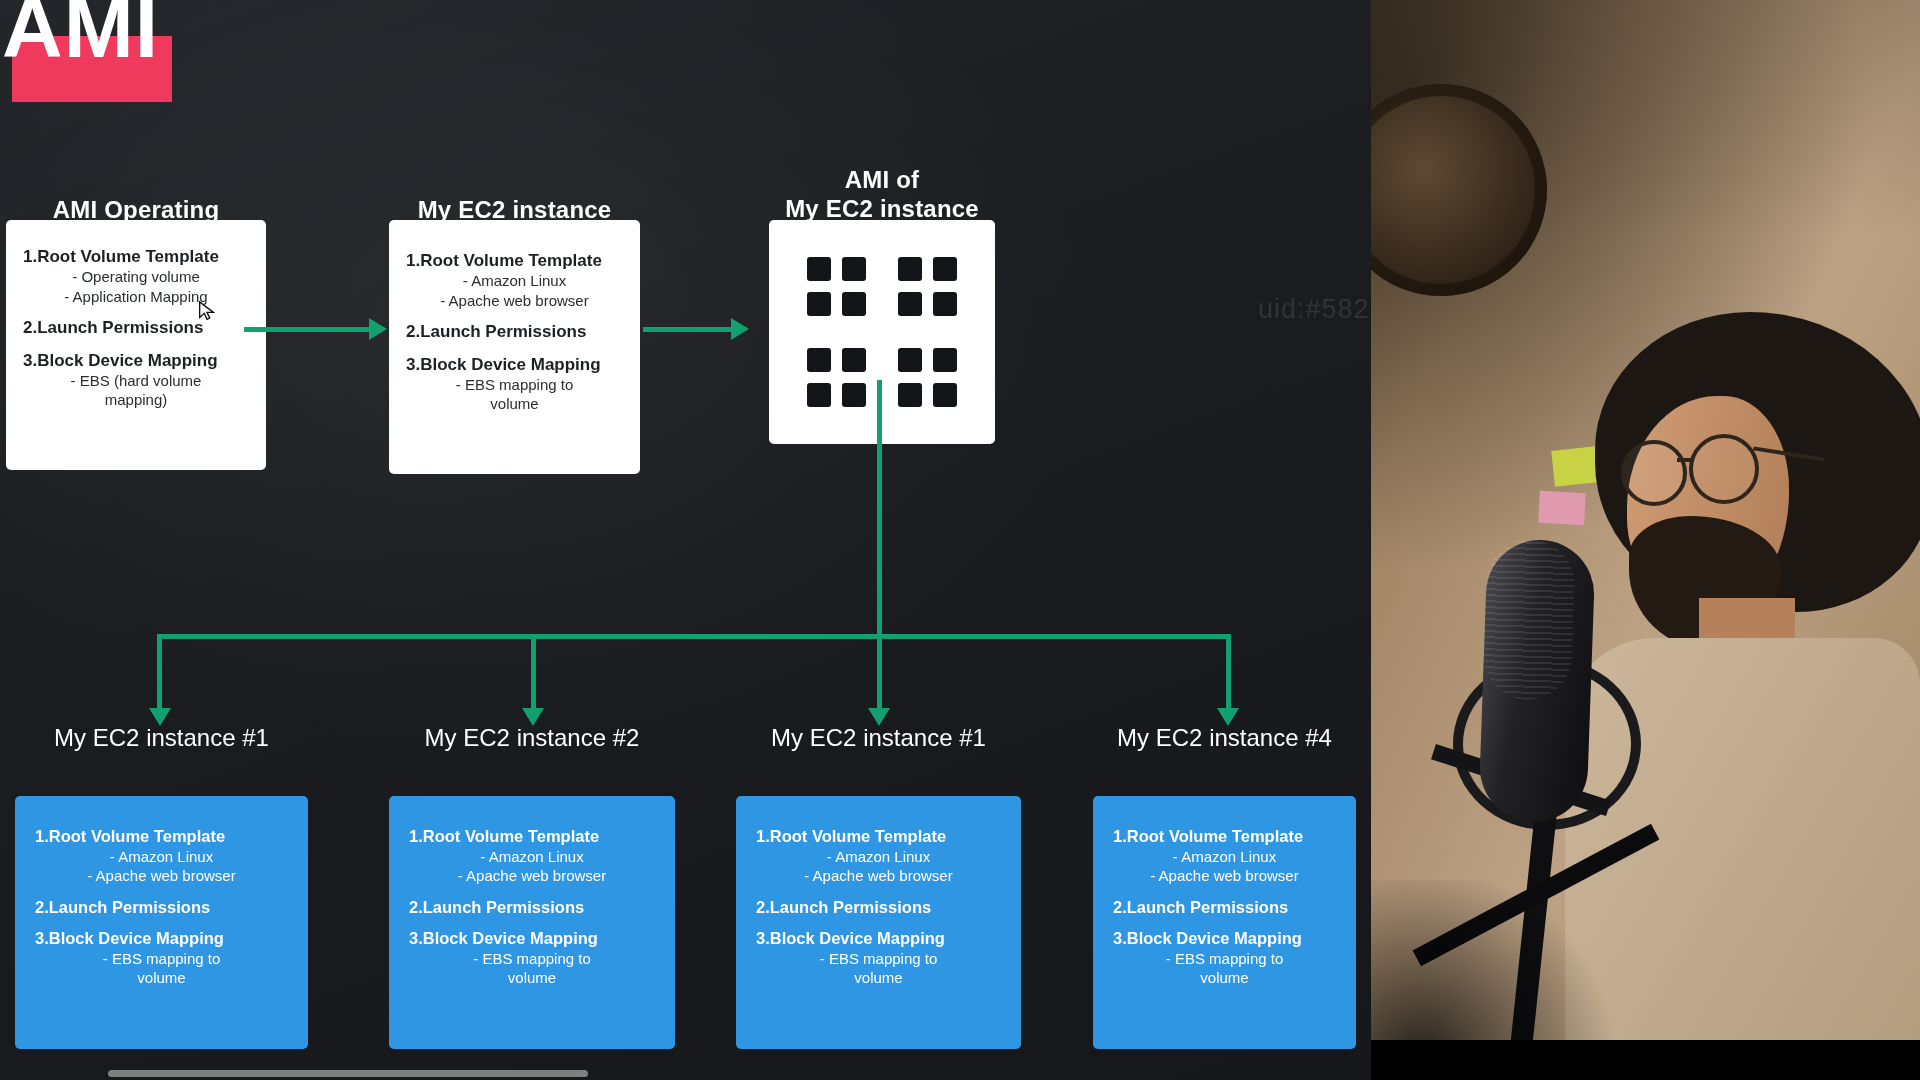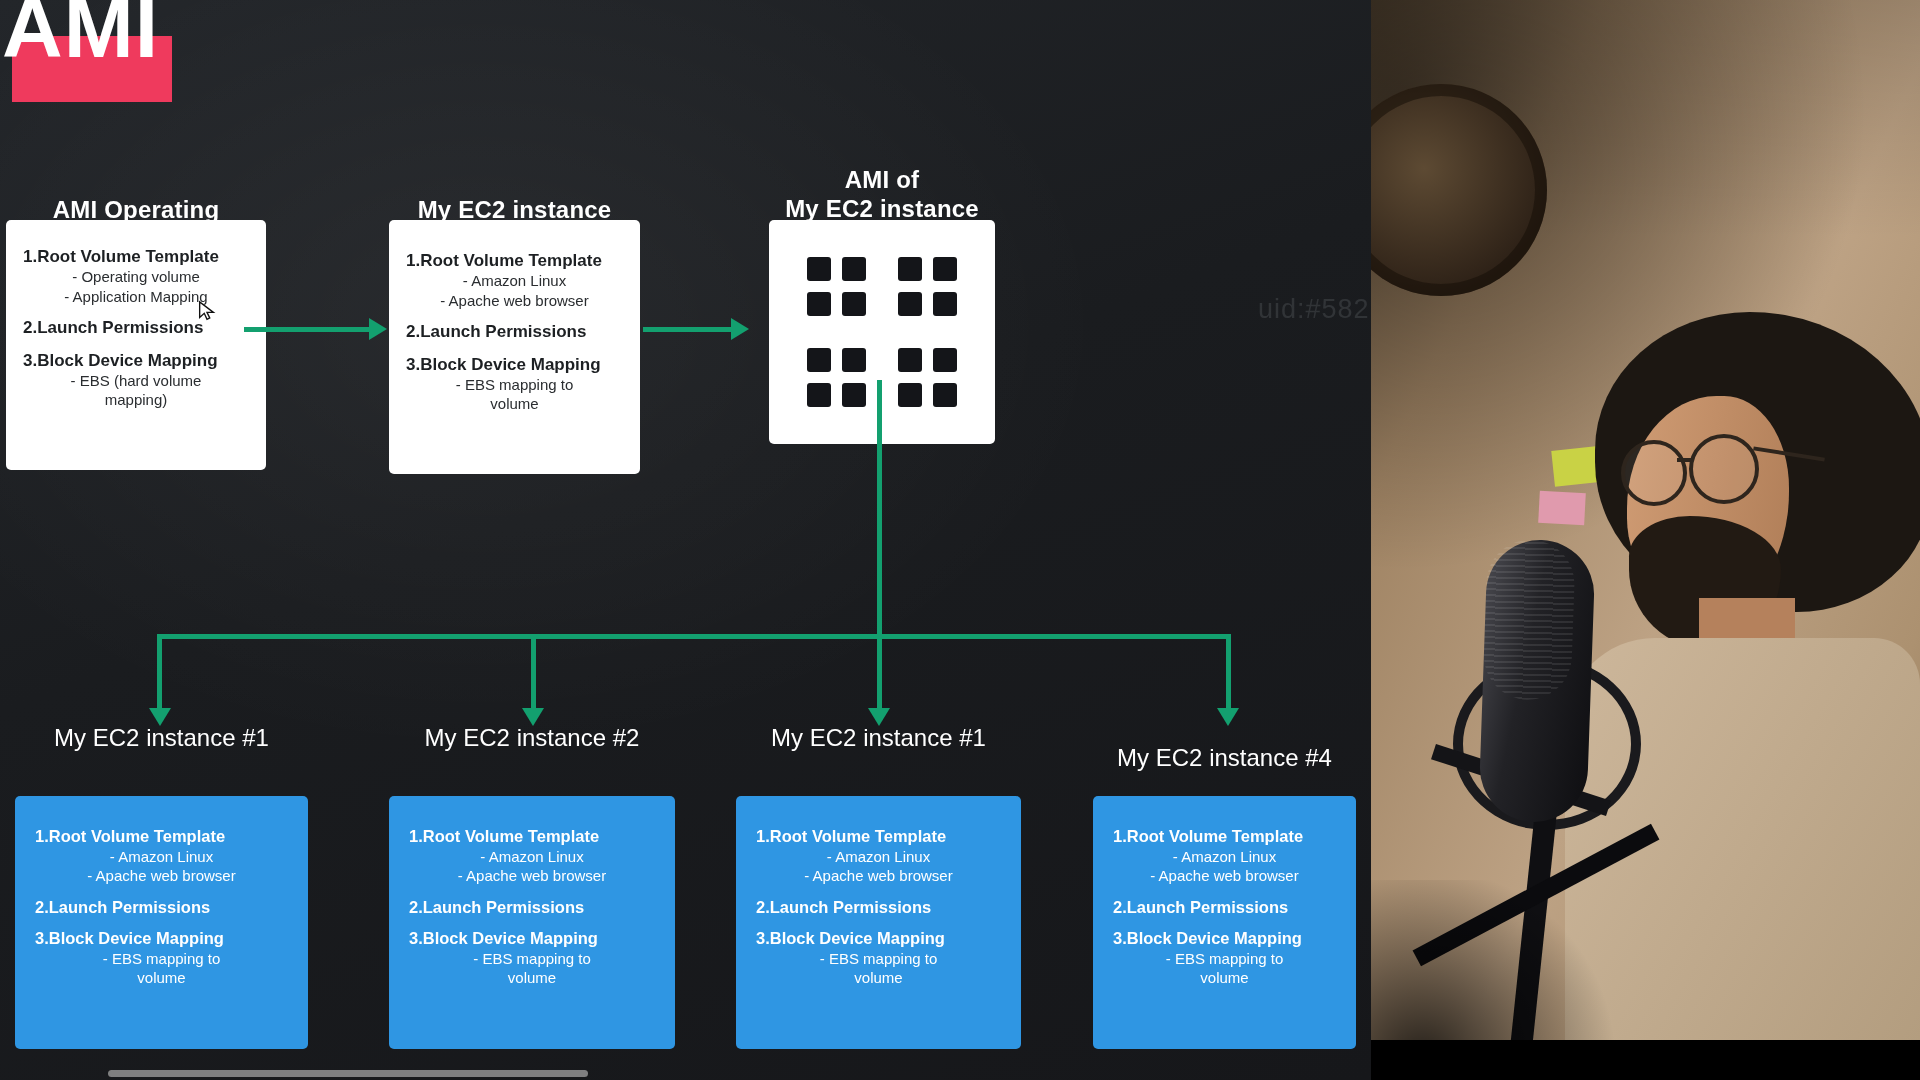--- a/index.html
+++ b/index.html
@@ -40,21 +40,21 @@
   .line{position:absolute;background:#13a06f;z-index:3;}
   .arrow-right{position:absolute;width:0;height:0;border-top:11px solid transparent;border-bottom:11px solid transparent;border-left:18px solid #13a06f;z-index:3;}
   .arrow-down{position:absolute;width:0;height:0;border-left:11px solid transparent;border-right:11px solid transparent;border-top:18px solid #13a06f;z-index:3;}
 
   .flow-caption{position:absolute;left:420px;top:590px;width:480px;text-align:center;color:#fff;
     font-size:24px;font-weight:bold;font-style:italic;letter-spacing:.3px;z-index:4;}
 
   .watermark{position:absolute;left:1258px;top:294px;font-size:27px;color:rgba(190,196,204,0.14);letter-spacing:1px;z-index:0;}
 
   .inst-heading{position:absolute;top:724px;color:#fff;font-weight:normal;font-size:24px;text-align:center;}
-  .ih1{left:15px;width:293px;} .ih2{left:389px;width:286px;} .ih3{left:736px;width:285px;} .ih4{left:1093px;width:263px;margin-top:20px;}
+  .ih1{left:15px;width:293px;} .ih2{left:389px;width:286px;} .ih3{left:736px;width:285px;} .ih4{left:1093px;width:263px;}
 
   .card-blue{background:#2f96e3;color:#fff;padding-top:30px;}
   .card-blue .label{padding-left:20px;font-size:16.5px;}
   .card-blue .sub{color:#fff;}
   .b1{left:15px;top:796px;width:293px;height:223px;}
   .b2{left:389px;top:796px;width:286px;height:223px;}
   .b3{left:736px;top:796px;width:285px;height:223px;}
   .b4{left:1093px;top:796px;width:263px;height:223px;}
 
   .cursor{position:absolute;left:196px;top:300px;z-index:6;}

